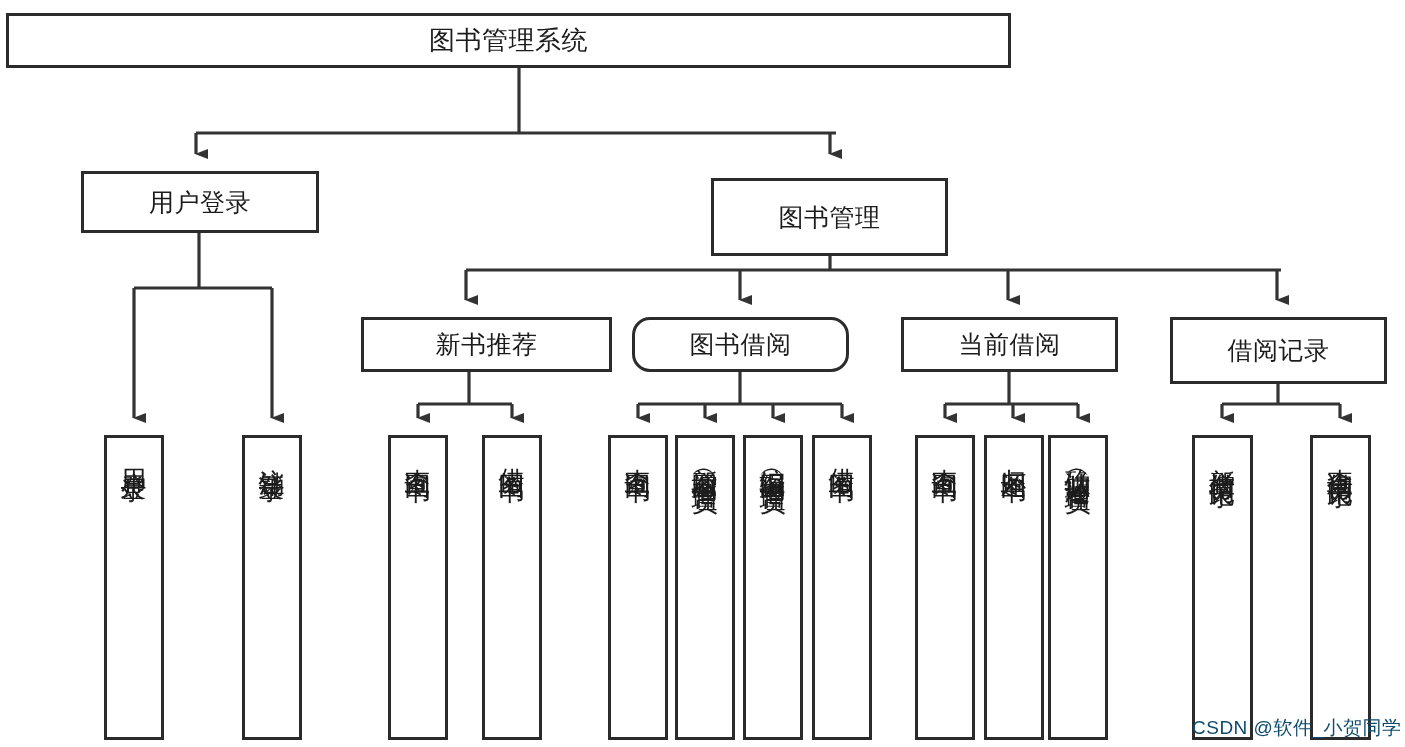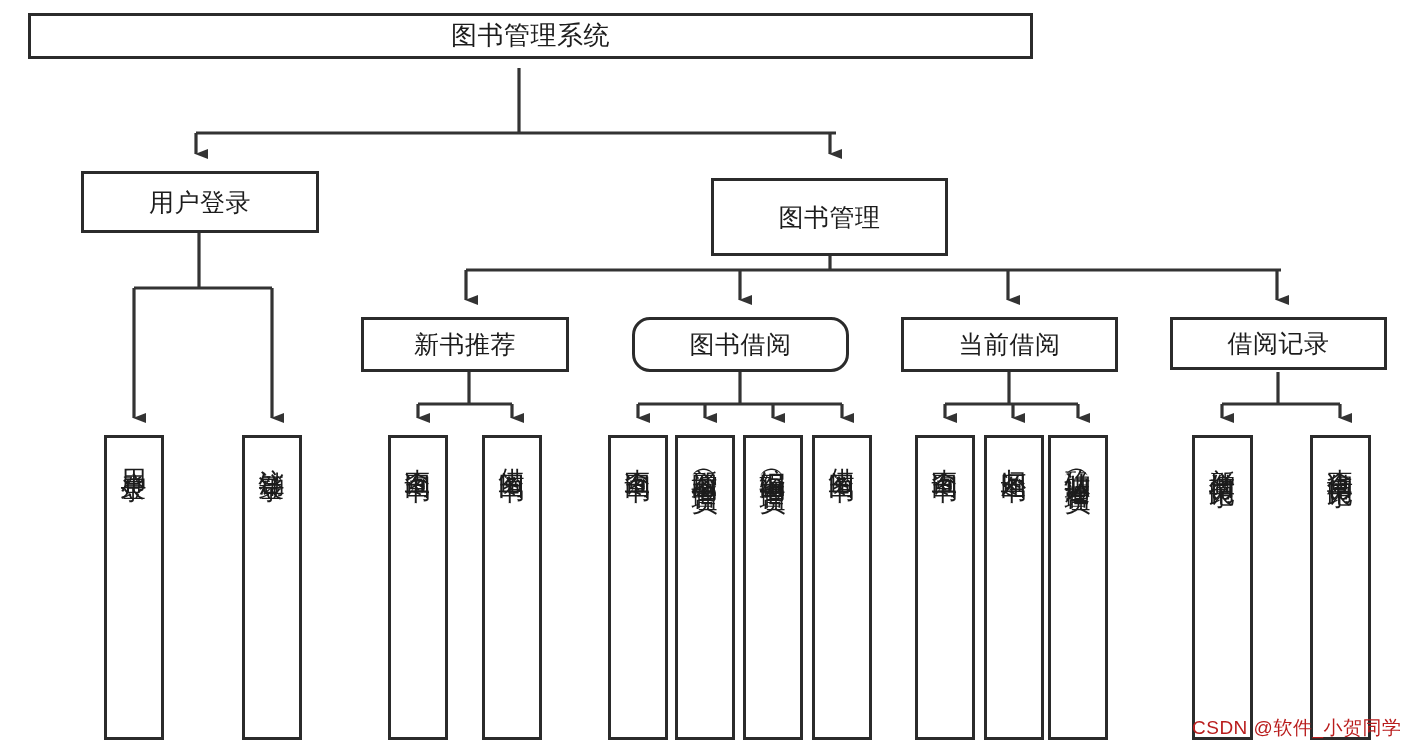--- a/index.html
+++ b/index.html
@@ -58,21 +58,21 @@
     font-size: 26px;
     line-height: 1.08;
     color: #1c1c1c;
     letter-spacing: 3px;
     white-space: nowrap;
     text-align: left;
   }
   .watermark {
     position: absolute;
     font-size: 19px;
-    color: #b91c1c;
+    color: #0c4a6e;
     white-space: nowrap;
     letter-spacing: 0.5px;
     pointer-events: none;
   }
 </style>
 </head>
 <body>
 
 <div id="diagram-root">
 
@@ -119,41 +119,41 @@
       <path d="M1013,404 L1013,418" marker-end="url(#arrowhead)"></path>
       <path d="M1078,404 L1078,418" marker-end="url(#arrowhead)"></path>
 
       <path d="M1278,372 L1278,404"></path>
       <path d="M1222,404 L1340,404"></path>
       <path d="M1222,404 L1222,418" marker-end="url(#arrowhead)"></path>
       <path d="M1340,404 L1340,418" marker-end="url(#arrowhead)"></path>
     </g>
   </svg>
 
-  <div class="node-box level-1" style="left:28px; top:13px; width:1005px; height:46px;">
+  <div class="node-box level-1" style="left:6px; top:13px; width:1005px; height:55px;">
     <span class="node-label-h">图书管理系统</span>
   </div>
 
   <div class="node-box level-2" style="left:81px; top:171px; width:238px; height:62px;">
     <span class="node-label-h">用户登录</span>
   </div>
   <div class="node-box level-2" style="left:711px; top:178px; width:237px; height:78px;">
     <span class="node-label-h">图书管理</span>
   </div>
 
-  <div class="node-box level-3" style="left:361px; top:317px; width:208px; height:55px;">
+  <div class="node-box level-3" style="left:361px; top:317px; width:251px; height:55px;">
     <span class="node-label-h">新书推荐</span>
   </div>
   <div class="node-box level-3" style="left:632px; top:317px; width:217px; height:55px;border-radius:18px;">
     <span class="node-label-h">图书借阅</span>
   </div>
   <div class="node-box level-3" style="left:901px; top:317px; width:217px; height:55px;justify-content:center;">
     <span class="node-label-h">当前借阅</span>
   </div>
-  <div class="node-box level-3" style="left:1170px; top:317px; width:217px; height:53px;">
+  <div class="node-box level-3" style="left:1170px; top:317px; width:217px; height:67px;">
     <span class="node-label-h">借阅记录</span>
   </div>
 
   <div class="node-box leaf" style="left:104px; top:435px; width:60px; height:305px;">
     <span class="node-label-v">用户登录</span>
   </div>
   <div class="node-box leaf" style="left:242px; top:435px; width:60px; height:305px;">
     <span class="node-label-v">注销登录</span>
   </div>
   <div class="node-box leaf" style="left:388px; top:435px; width:60px; height:305px;">

